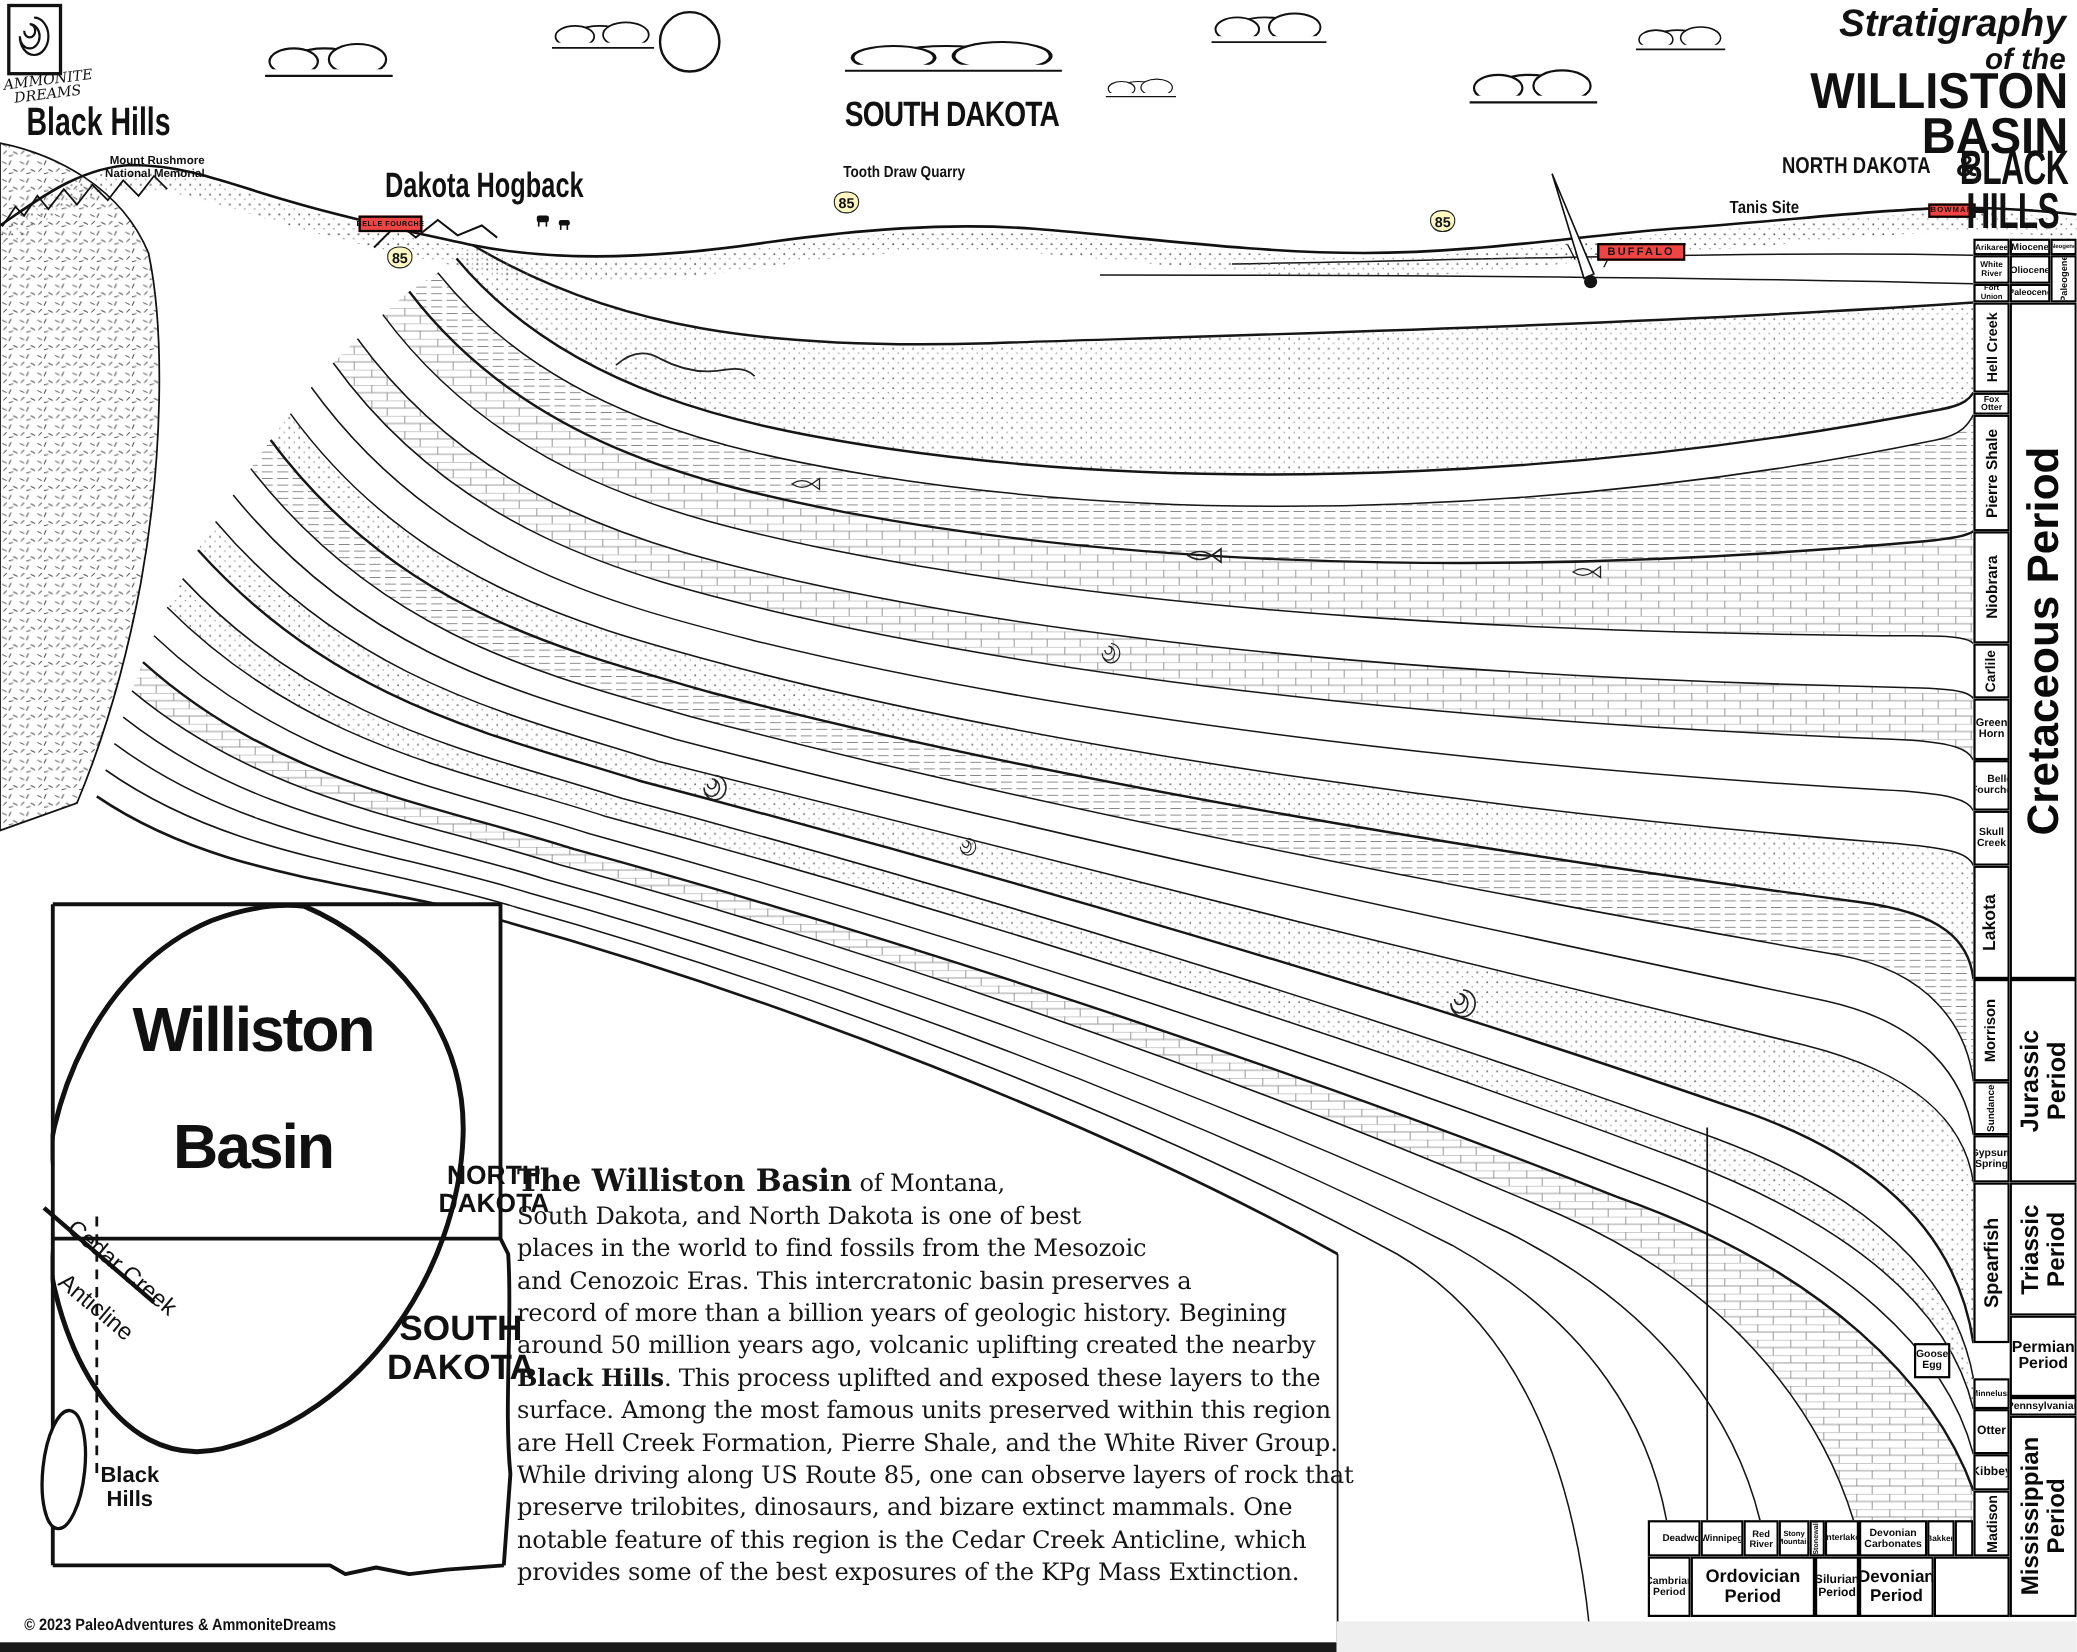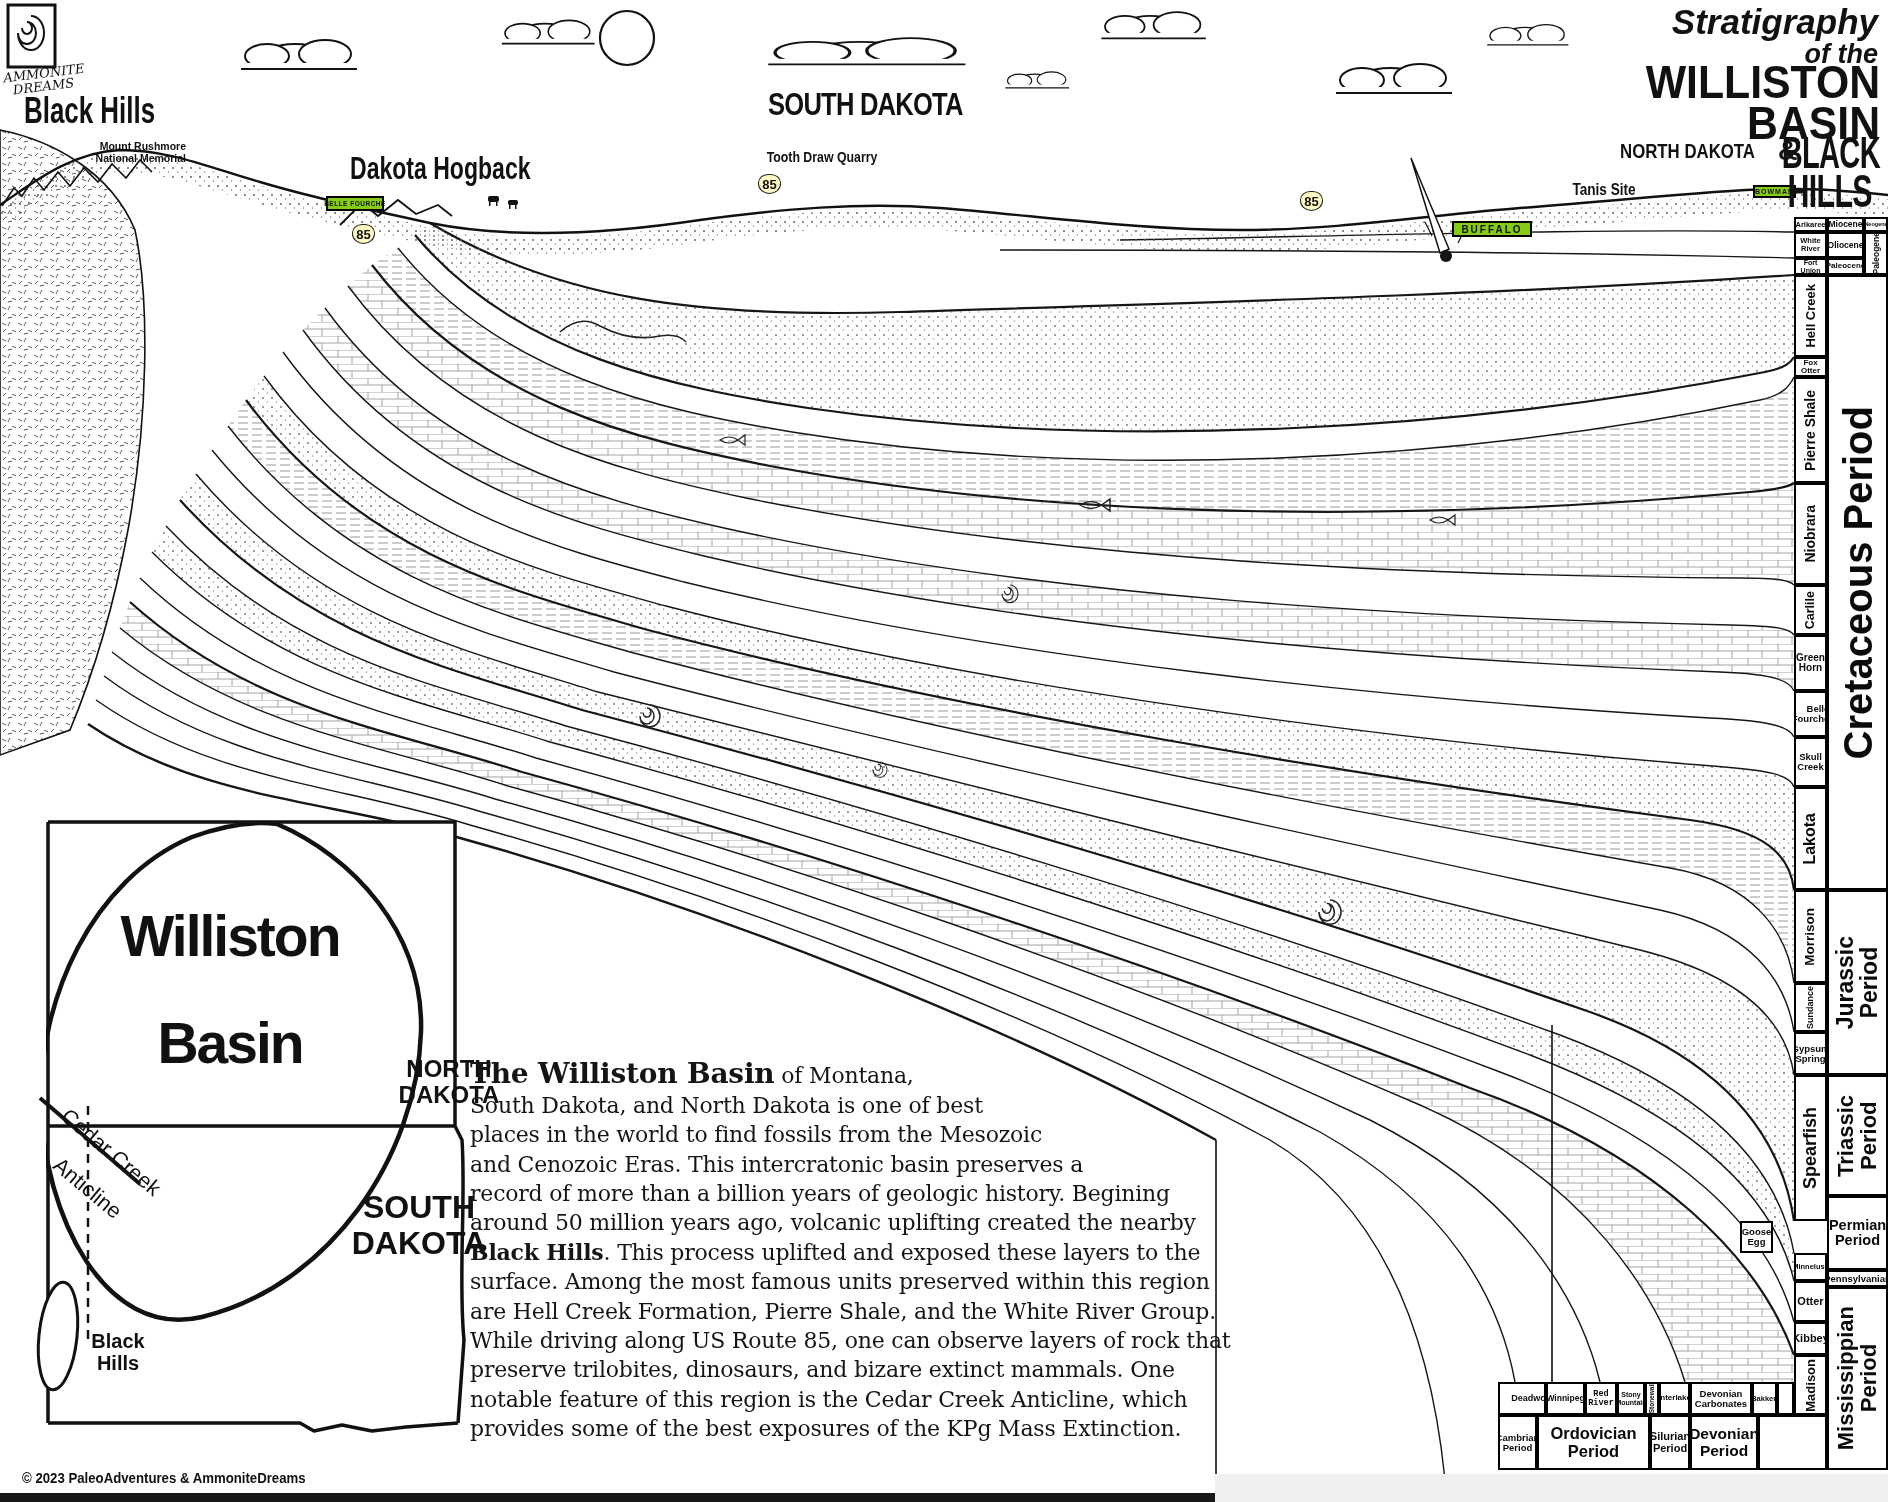--- a/index.html
+++ b/index.html
@@ -9,21 +9,21 @@
   .abs{position:absolute;}
   .cond{font-family:"Liberation Sans",sans-serif;font-weight:bold;white-space:nowrap;}
   .pre{white-space:pre-line;}
   
   .box{position:absolute;background:#fff;border:2px solid #000;box-sizing:border-box;
        display:flex;align-items:center;justify-content:center;text-align:center;
        font-family:"Liberation Sans",sans-serif;font-weight:bold;color:#0a0a0a;
        line-height:1.04;white-space:pre-line;overflow:hidden;}
   .vert{writing-mode:vertical-rl;transform:rotate(180deg);white-space:pre-line;line-height:1.05;}
   
-  .sign{position:absolute;background:#84cc16;border:2px solid #000;box-sizing:border-box;
+  .sign{position:absolute;background:#ef4444;border:2px solid #000;box-sizing:border-box;
         display:flex;align-items:center;justify-content:center;font-weight:bold;
         font-family:"Liberation Sans",sans-serif;white-space:nowrap;}
   .shield{position:absolute;width:21px;height:18px;background:#fef9c3;border:1.6px solid #222;
           border-radius:46% 46% 52% 52%;display:flex;align-items:center;justify-content:center;
           font-size:13px;font-weight:bold;}
   
   .para{position:absolute;left:470px;top:1030px;width:790px;font-family:"DejaVu Serif",serif;
         font-size:22px;line-height:29.4px;color:#151515;white-space:pre-line;letter-spacing:-0.2px;}
   .plead{font-size:28px;font-weight:bold;}
   .pbold{font-weight:bold;}
@@ -279,21 +279,21 @@
 <div class="box" style="left:1827px;top:1075px;width:61px;height:121px;font-size:22px;"><span class="vert">Triassic
 Period</span></div>
 <div class="box" style="left:1827px;top:1196px;width:61px;height:74px;font-size:14.5px;">Permian
 Period</div>
 <div class="box" style="left:1827px;top:1270px;width:61px;height:17px;font-size:9.5px;">Pennsylvanian</div>
 <div class="box" style="left:1827px;top:1287px;width:61px;height:183px;font-size:22px;"><span class="vert">Mississippian
 Period</span></div>
 
 <div class="box" style="left:1498px;top:1382px;width:48px;height:33px;font-size:9px;padding-left:24px;">Deadwood</div>
 <div class="box" style="left:1546px;top:1382px;width:39px;height:33px;font-size:8.5px;">Winnipeg</div>
-<div class="box" style="left:1585px;top:1382px;width:32px;height:33px;font-size:8.5px;font-family:Liberation Mono, monospace;">Red
+<div class="box" style="left:1585px;top:1382px;width:32px;height:33px;font-size:8.5px;">Red
 River</div>
 <div class="box" style="left:1617px;top:1382px;width:28px;height:33px;font-size:7px;">Stony
 Mountain</div>
 <div class="box" style="left:1645px;top:1382px;width:14px;height:33px;font-size:6.5px;"><span class="vert">Stonewall</span></div>
 <div class="box" style="left:1659px;top:1382px;width:31px;height:33px;font-size:8px;">Interlake</div>
 <div class="box" style="left:1690px;top:1382px;width:62px;height:33px;font-size:9.5px;">Devonian
 Carbonates</div>
 <div class="box" style="left:1752px;top:1382px;width:25px;height:33px;font-size:7.5px;">Bakken</div>
 <div class="box" style="left:1777px;top:1382px;width:17px;height:33px;"></div>
 

